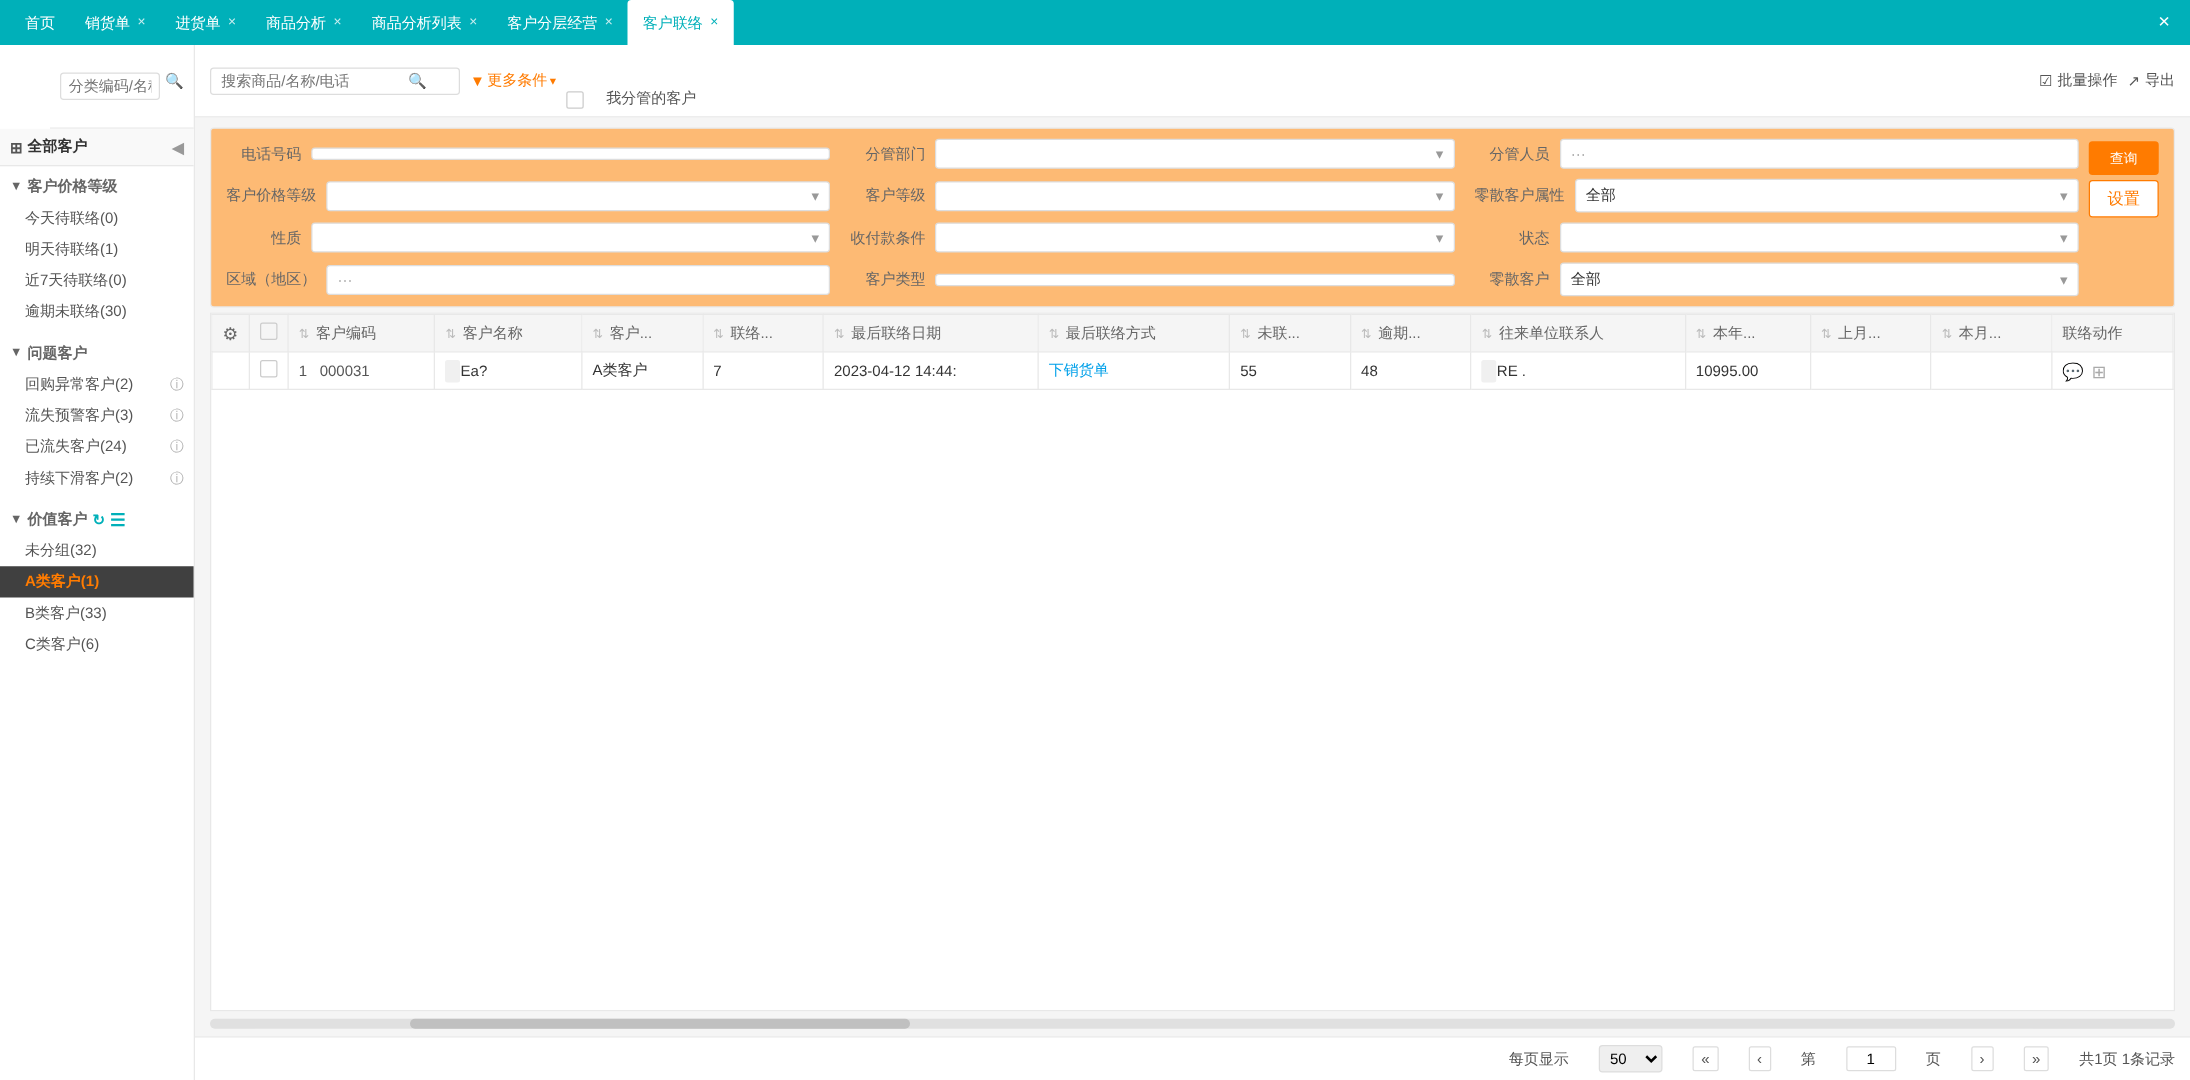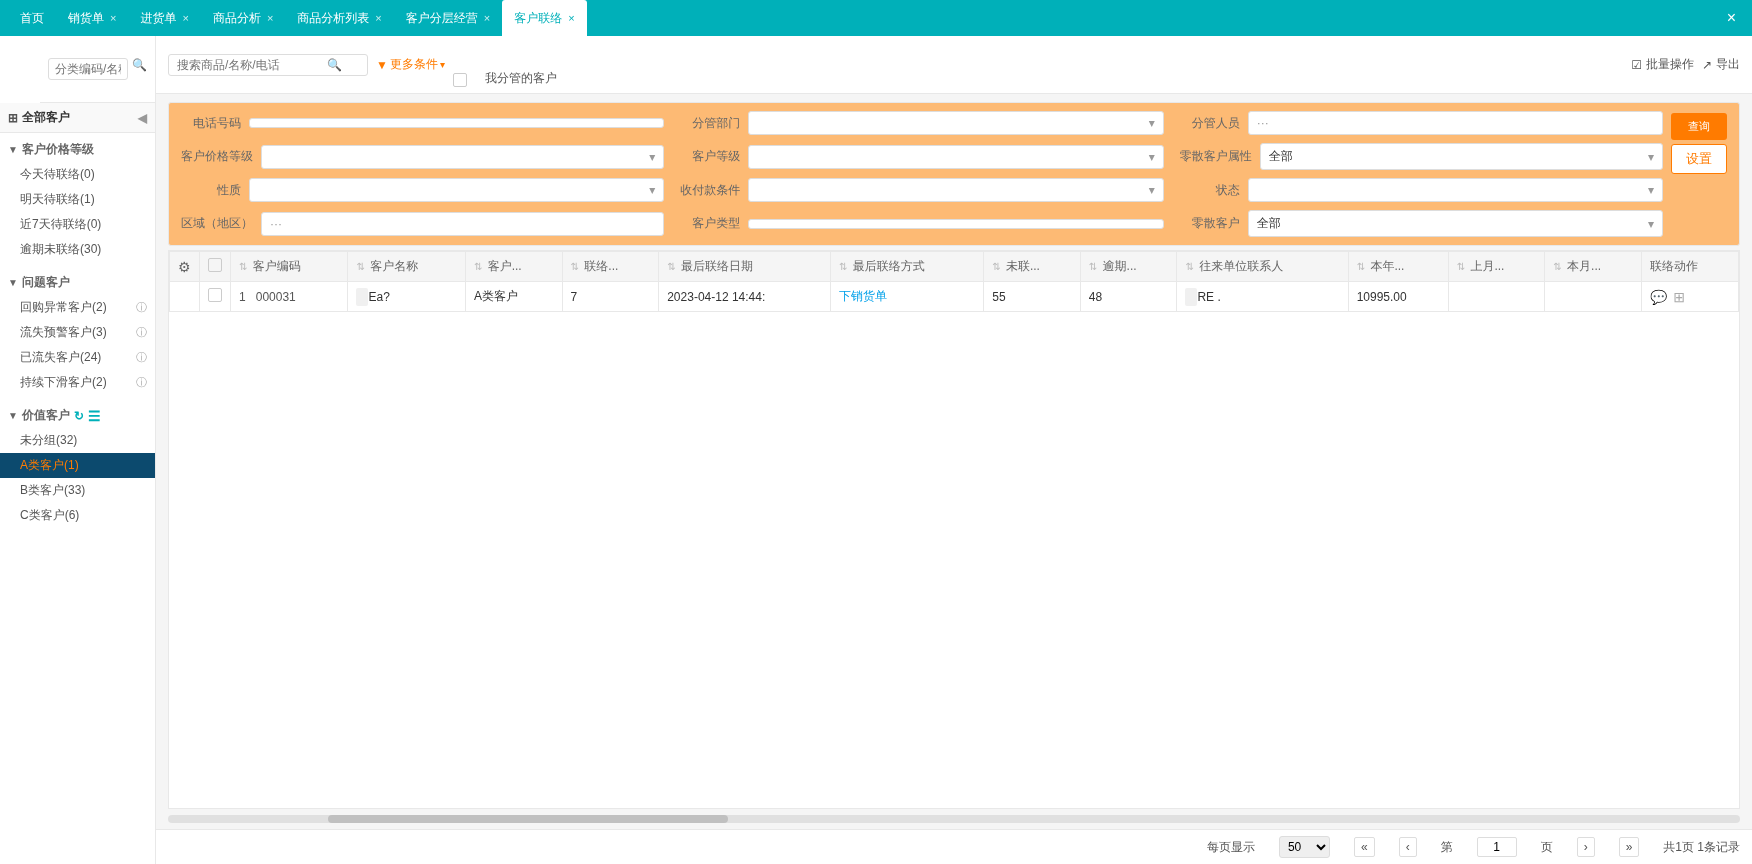--- a/index.html
+++ b/index.html
@@ -47,21 +47,21 @@
     .sidebar-header .collapse-btn { margin-left: auto; cursor: pointer; color: #999; }
 
     .sidebar-section { padding: 4px 0; }
     .sidebar-section-title {
       display: flex; align-items: center; padding: 4px 8px; color: #666; font-weight: bold; cursor: pointer;
     }
     .sidebar-section-title .arrow { margin-right: 4px; font-size: 10px; }
     .sidebar-item {
       padding: 4px 8px 4px 20px; cursor: pointer; color: #555; display: flex; align-items: center;
     }
-    .sidebar-item.active { background: #0c4a6e; color: #ff7b00; }
+    .sidebar-item.active { background: #404040; color: #ff7b00; font-weight: bold; }
     .sidebar-item .info-icon { margin-left: auto; color: #aaa; font-size: 11px; }
 
     
     .content { flex: 1; display: flex; flex-direction: column; overflow: hidden; background: #f5f5f5; }
 
     
     .toolbar {
       display: flex; align-items: center; padding: 6px 12px; background: #fff; border-bottom: 1px solid #e8e8e8;
       gap: 8px;
     }

